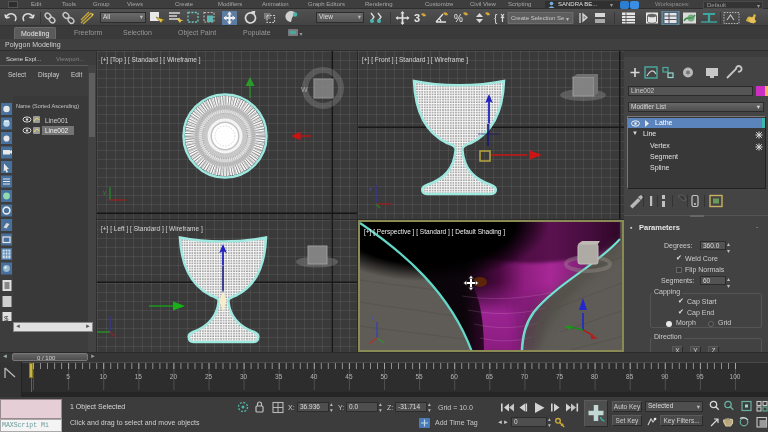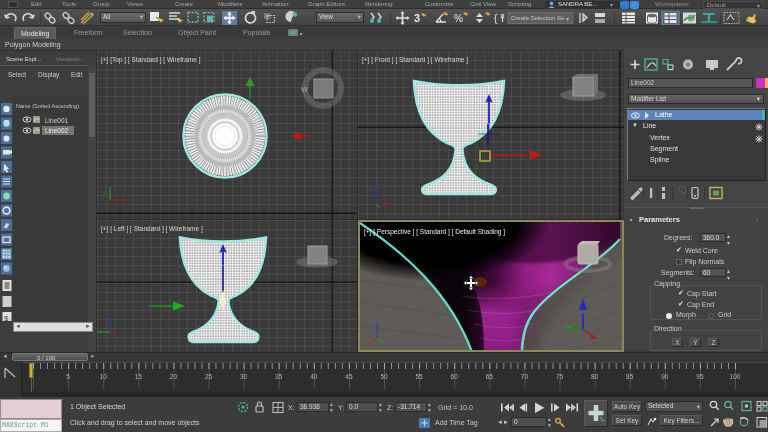--- a/index.html
+++ b/index.html
@@ -24,21 +24,21 @@
 #sexp { position:absolute; left:0; top:51px; width:97px; height:301px; background:#3d3d3d; }
 
 .vp { position:absolute; background:#3a3a3a; overflow:hidden; }
 .vplabel { position:absolute; left:4px; top:5px; font-size:6.5px; color:#d4d4d4; white-space:nowrap; }
 .grid { position:absolute; left:0; top:0; right:0; bottom:0;
  background-image:
   repeating-linear-gradient(to right, rgba(255,255,255,0.07) 0 1px, transparent 1px 9px),
   repeating-linear-gradient(to bottom, rgba(255,255,255,0.07) 0 1px, transparent 1px 9px);
 }
 
-#rpanel { position:absolute; left:624px; top:49px; width:144px; height:301px; background:#444444; font-size:7px; color:#cccccc; }
+#rpanel { position:absolute; left:624px; top:57px; width:144px; height:301px; background:#444444; font-size:7px; color:#cccccc; }
 
 #timeslider { position:absolute; left:0; top:352px; width:768px; height:10px; background:#333333; }
 #trackbar { position:absolute; left:0; top:362px; width:768px; height:35px; background:#2d2d2d; }
 #statusbar { position:absolute; left:0; top:397px; width:768px; height:35px; background:#3c3c3c; font-size:7px; color:#c8c8c8; }
 .inp { position:absolute; background:#535353; border:1px solid #2c2c2c; color:#dcdcdc; font-size:6.5px; line-height:8px; padding-left:2px; }
 .btn { position:absolute; background:#4a4a4a; border:1px solid #5a5a5a; border-bottom-color:#2a2a2a; border-right-color:#2a2a2a; color:#cfcfcf; font-size:6.5px; text-align:center; }
 </style>
 </head>
 <body>
 <div id="page">

